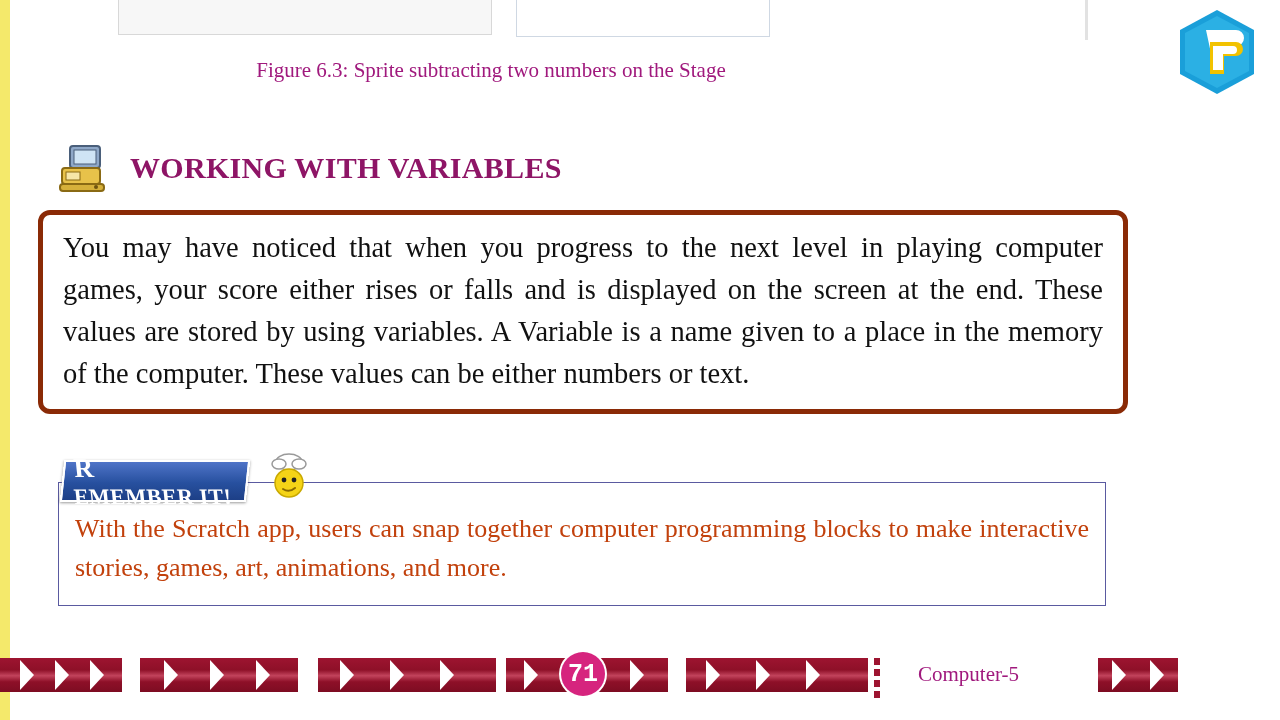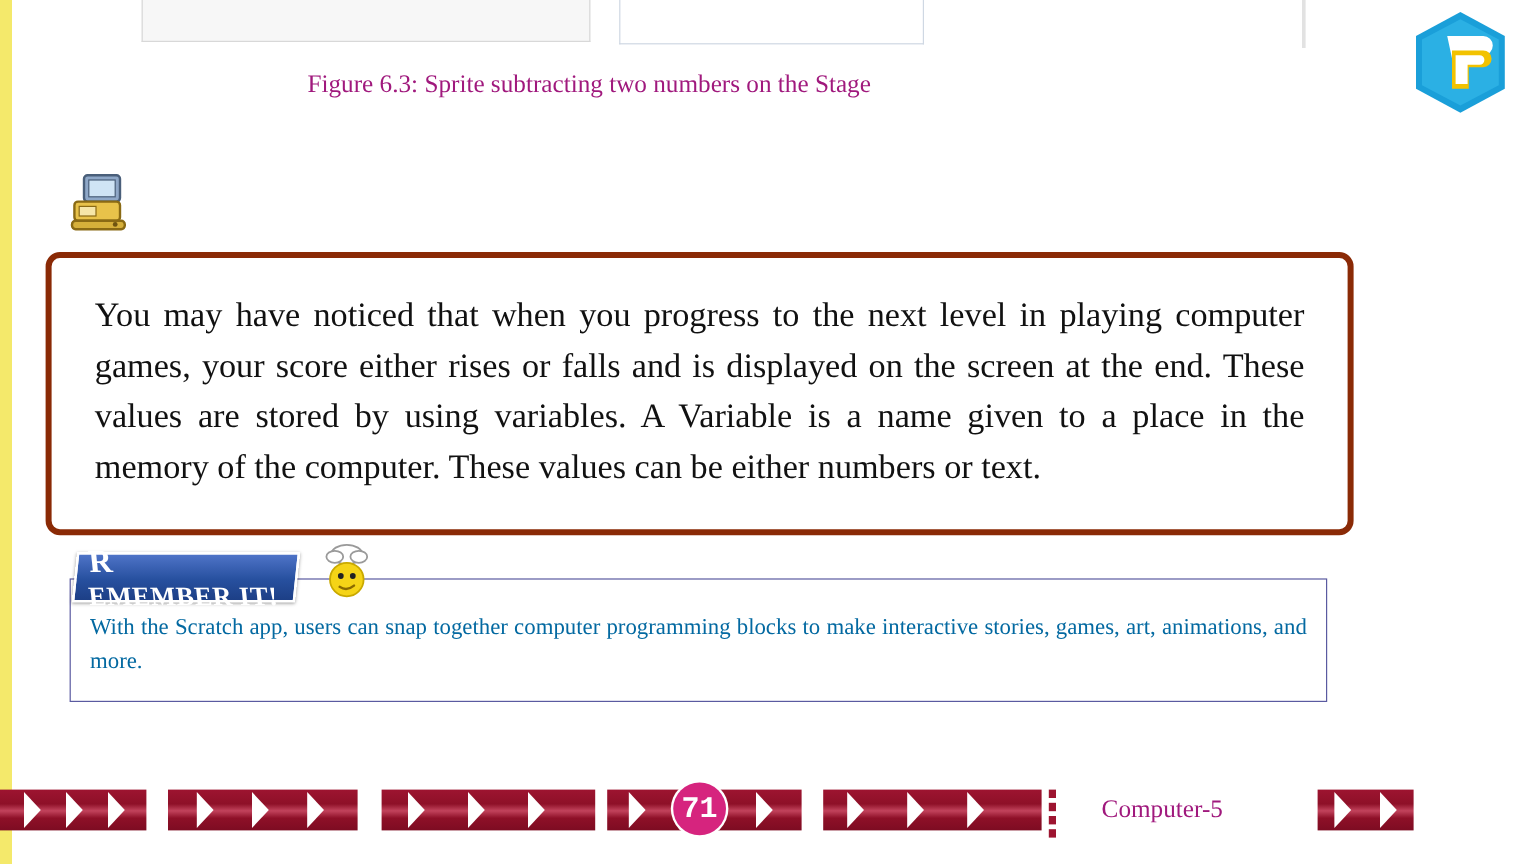--- a/index.html
+++ b/index.html
@@ -99,21 +99,21 @@
     left: 38px;
     top: 210px;
     width: 1090px;
     box-sizing: border-box;
     border: 5px solid #8a2a06;
     border-radius: 12px;
     padding: 12px 20px 14px 20px;
     background: #ffffff;
   }
   .main-box p {
-    margin: 16px;
+    margin: 0;
     font-size: 28.5px;
     line-height: 1.47;
     color: #111111;
     text-align: justify;
     text-align-last: left;
     font-family: "Liberation Serif", serif;
   }
 
   
   .remember-wrap {
@@ -124,23 +124,23 @@
   }
   .remember-box {
     box-sizing: border-box;
     width: 1048px;
     border: 1px solid #5a5aa0;
     background: #ffffff;
     padding: 26px 16px 18px 16px;
   }
   .remember-box p {
     margin: 0;
-    font-size: 19px;
+    font-size: 26px;
     line-height: 1.5;
-    color: #0369a1;
+    color: #c2410c;
     text-align: justify;
     text-align-last: left;
     font-family: "Liberation Serif", serif;
   }
   .remember-tab {
     position: absolute;
     left: 4px;
     top: -22px;
     height: 34px;
     padding: 2px 14px 2px 10px;
@@ -265,20 +265,21 @@
   <span class="head-icon">
     <svg width="56" height="56" viewBox="0 0 56 56" xmlns="http://www.w3.org/2000/svg">
       <rect x="14" y="6" width="30" height="22" rx="3" fill="#8fa8c8" stroke="#4a5f7a" stroke-width="2"></rect>
       <rect x="18" y="10" width="22" height="14" fill="#cfe4f5" stroke="#4a5f7a" stroke-width="1"></rect>
       <rect x="6" y="28" width="38" height="16" rx="3" fill="#e8c24a" stroke="#8a6a14" stroke-width="2"></rect>
       <rect x="10" y="32" width="14" height="8" fill="#f6e6a8" stroke="#8a6a14" stroke-width="1"></rect>
       <rect x="4" y="44" width="44" height="7" rx="3" fill="#d6b03a" stroke="#8a6a14" stroke-width="2"></rect>
       <circle cx="40" cy="47" r="2" fill="#6f5410"></circle>
     </svg>
   </span>
+  <span class="section-title">WORKING WITH VARIABLES</span>
 </div>
 
 <div class="main-box">
   <p>You may have noticed that when you progress to the next level in playing computer games, your score either rises or falls and is displayed on the screen at the end. These values are stored by using variables. A Variable is a name given to a place in the memory of the computer. These values can be either numbers or text.</p>
 </div>
 
 <div class="remember-wrap">
   <div class="remember-box">
     <p>With the Scratch app, users can snap together computer programming blocks to make interactive stories, games, art, animations, and more.</p>
   </div>

